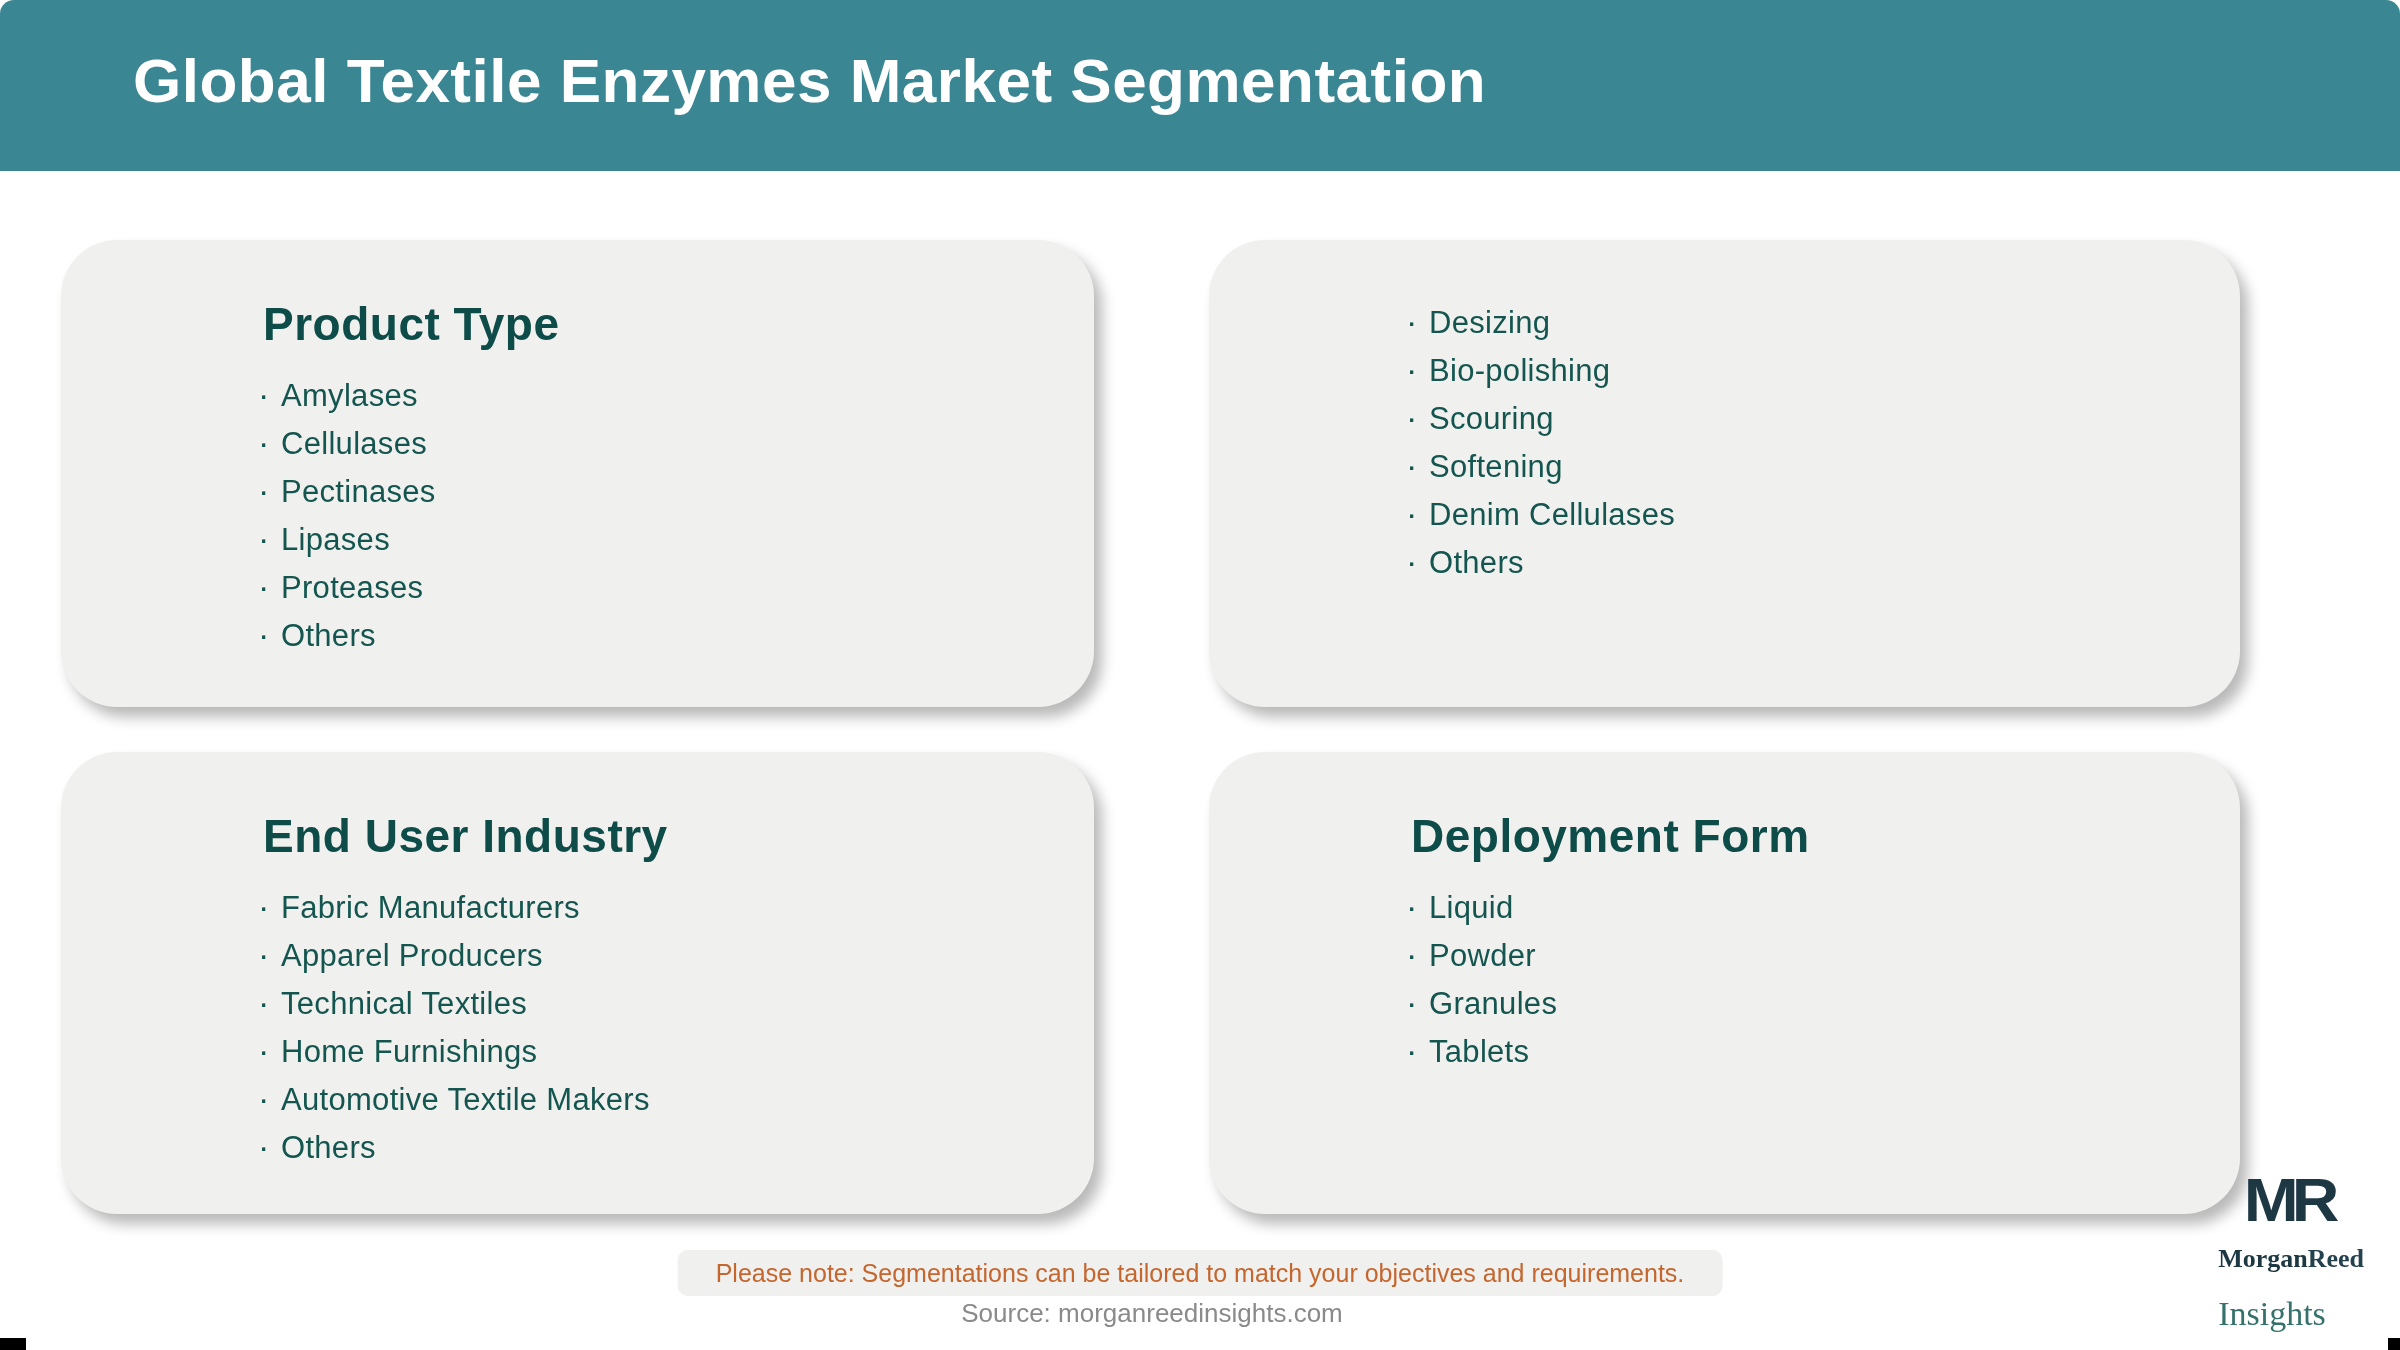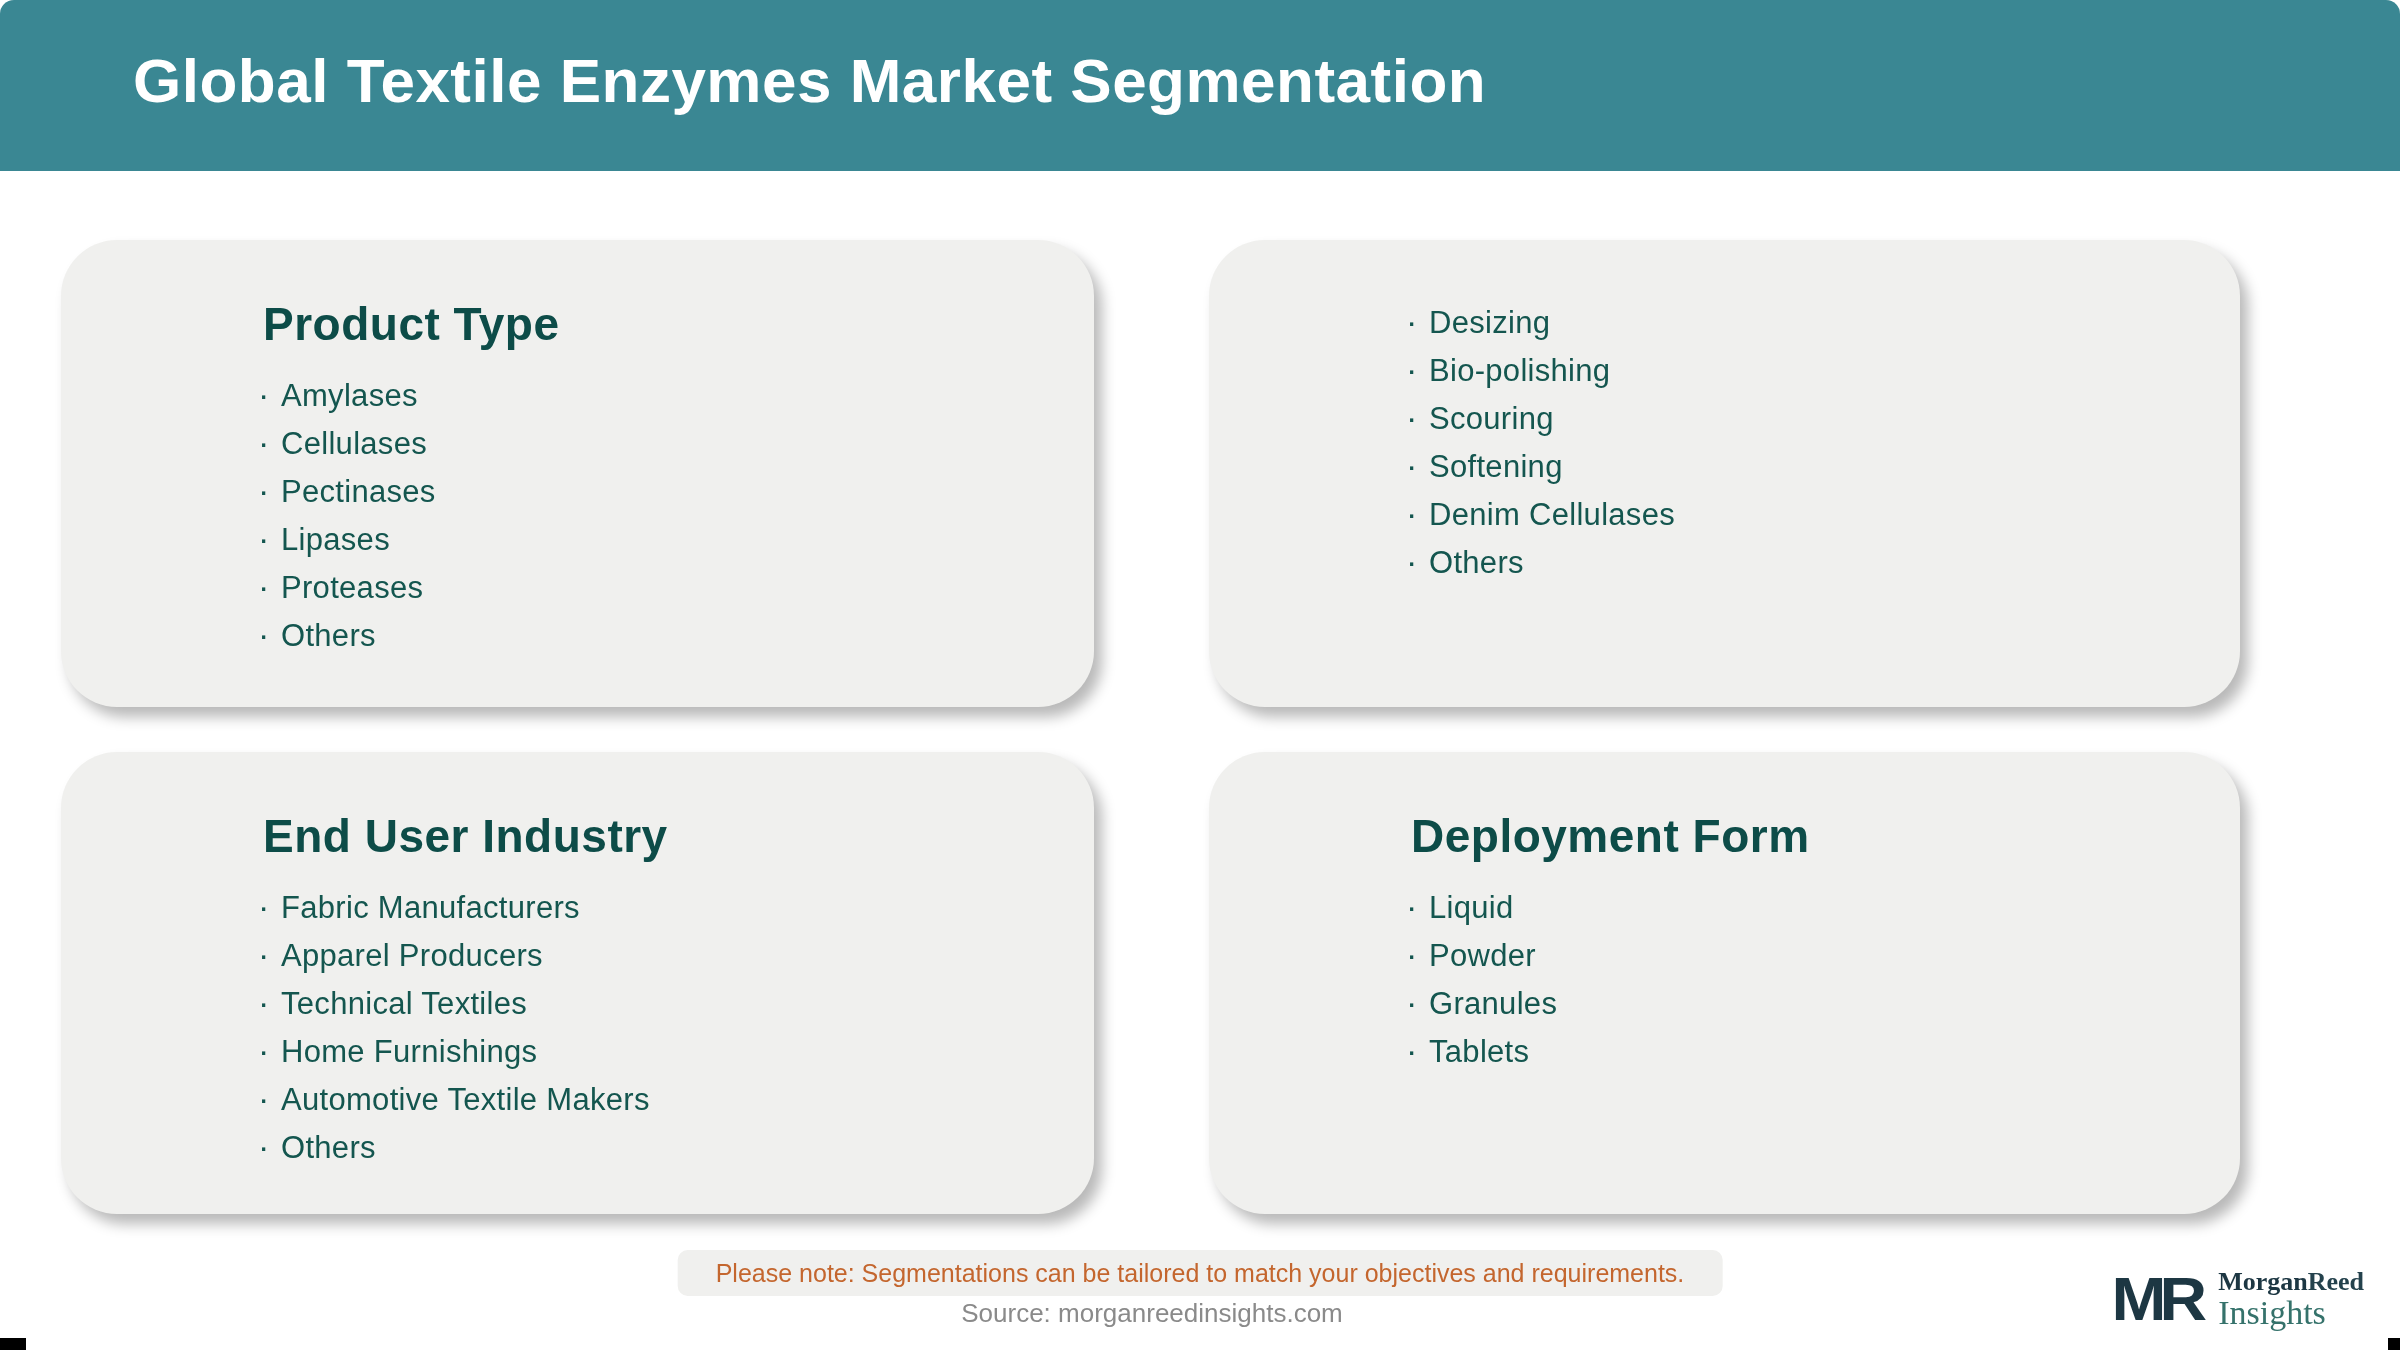--- a/index.html
+++ b/index.html
@@ -101,36 +101,38 @@
   }
 
   
   .logo {
     position: absolute;
     right: 36px;
     bottom: 18px;
     display: flex;
     align-items: center;
     gap: 12px;
+    flex-direction: column;
   }
   .logo .monogram {
     font-size: 66px;
     font-weight: 700;
     letter-spacing: -7px;
     color: #1d3743;
     line-height: 1;
     transform: scaleY(0.92);
     padding-right: 6px;
   }
   .logo .logo-text {
     display: flex;
     flex-direction: column;
     justify-content: center;
     line-height: 1.05;
     font-family: "Liberation Serif", serif;
+    gap: 24px;
   }
   .logo .logo-name {
     font-size: 26px;
     color: #1d3743;
   }
   .logo .logo-name .nm-bold { font-weight: 700; }
   .logo .logo-name .nm-reg  { font-weight: 700; color: #24424d; }
   .logo .logo-sub {
     font-size: 34px;
     color: #35726b;

